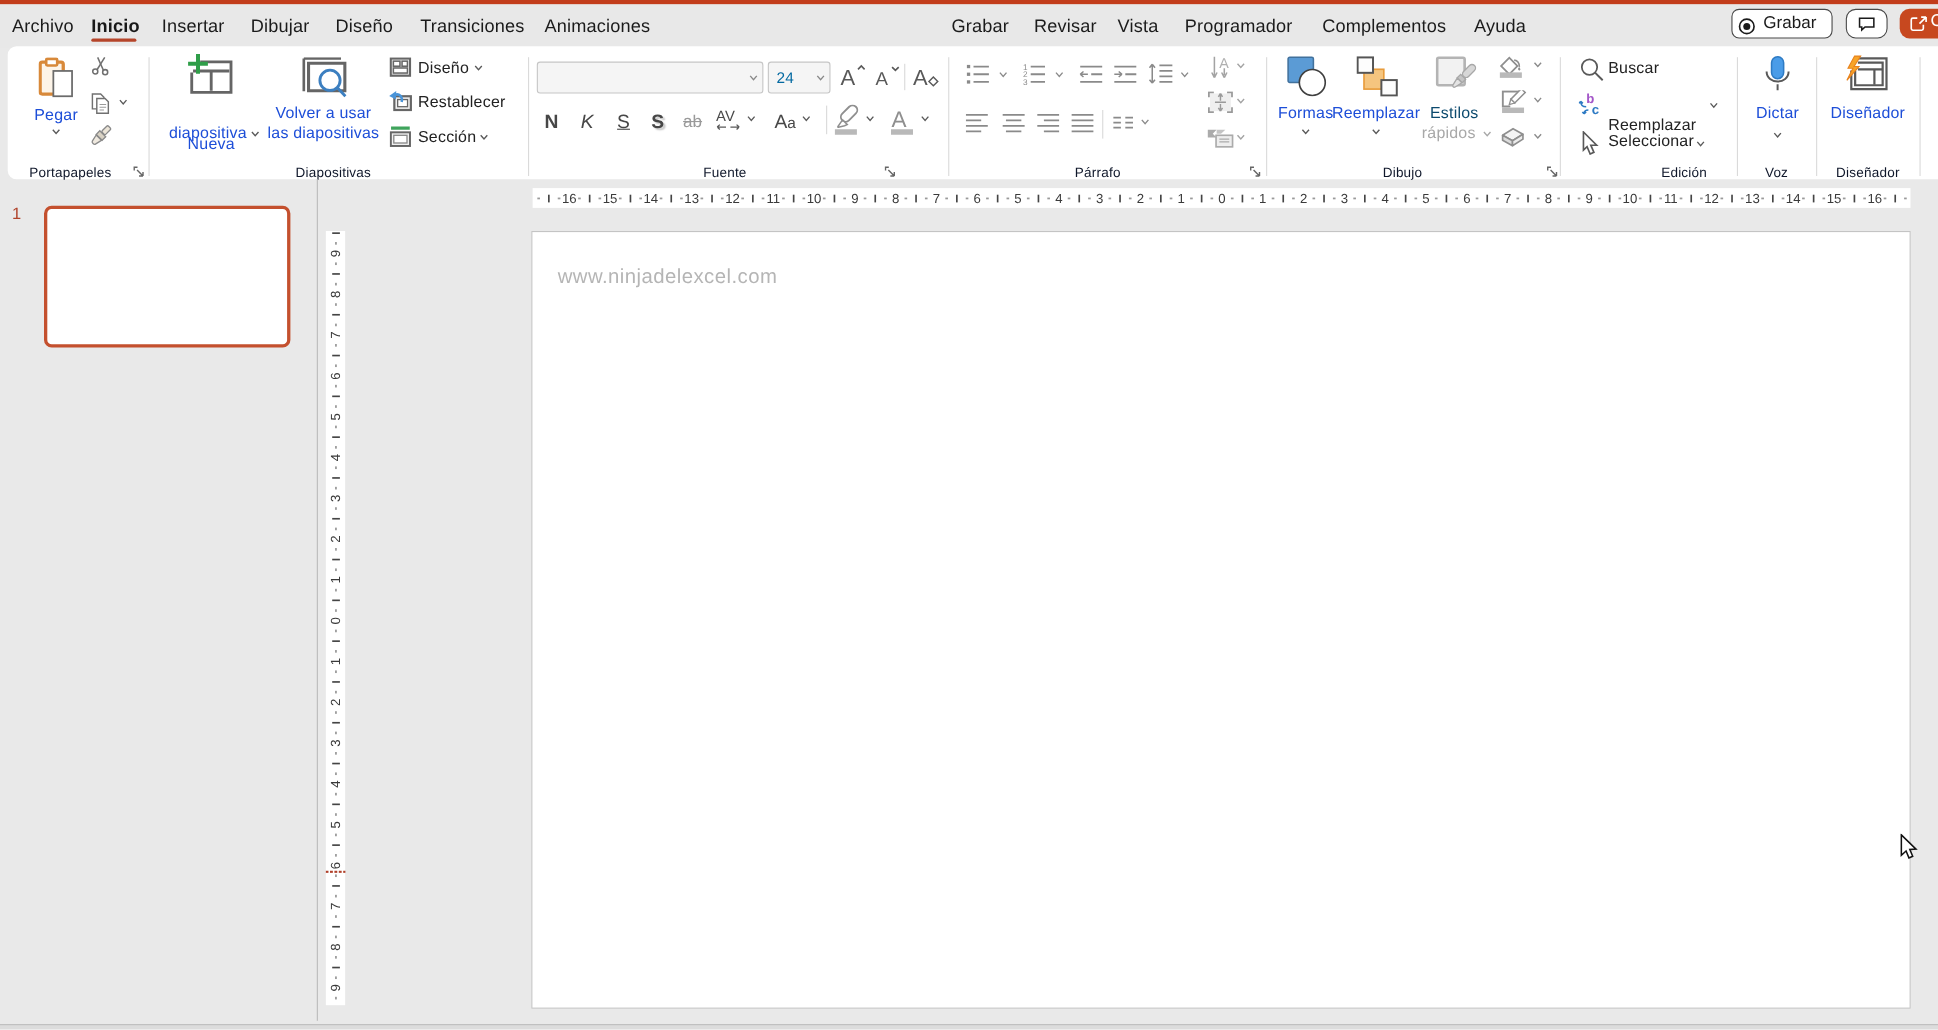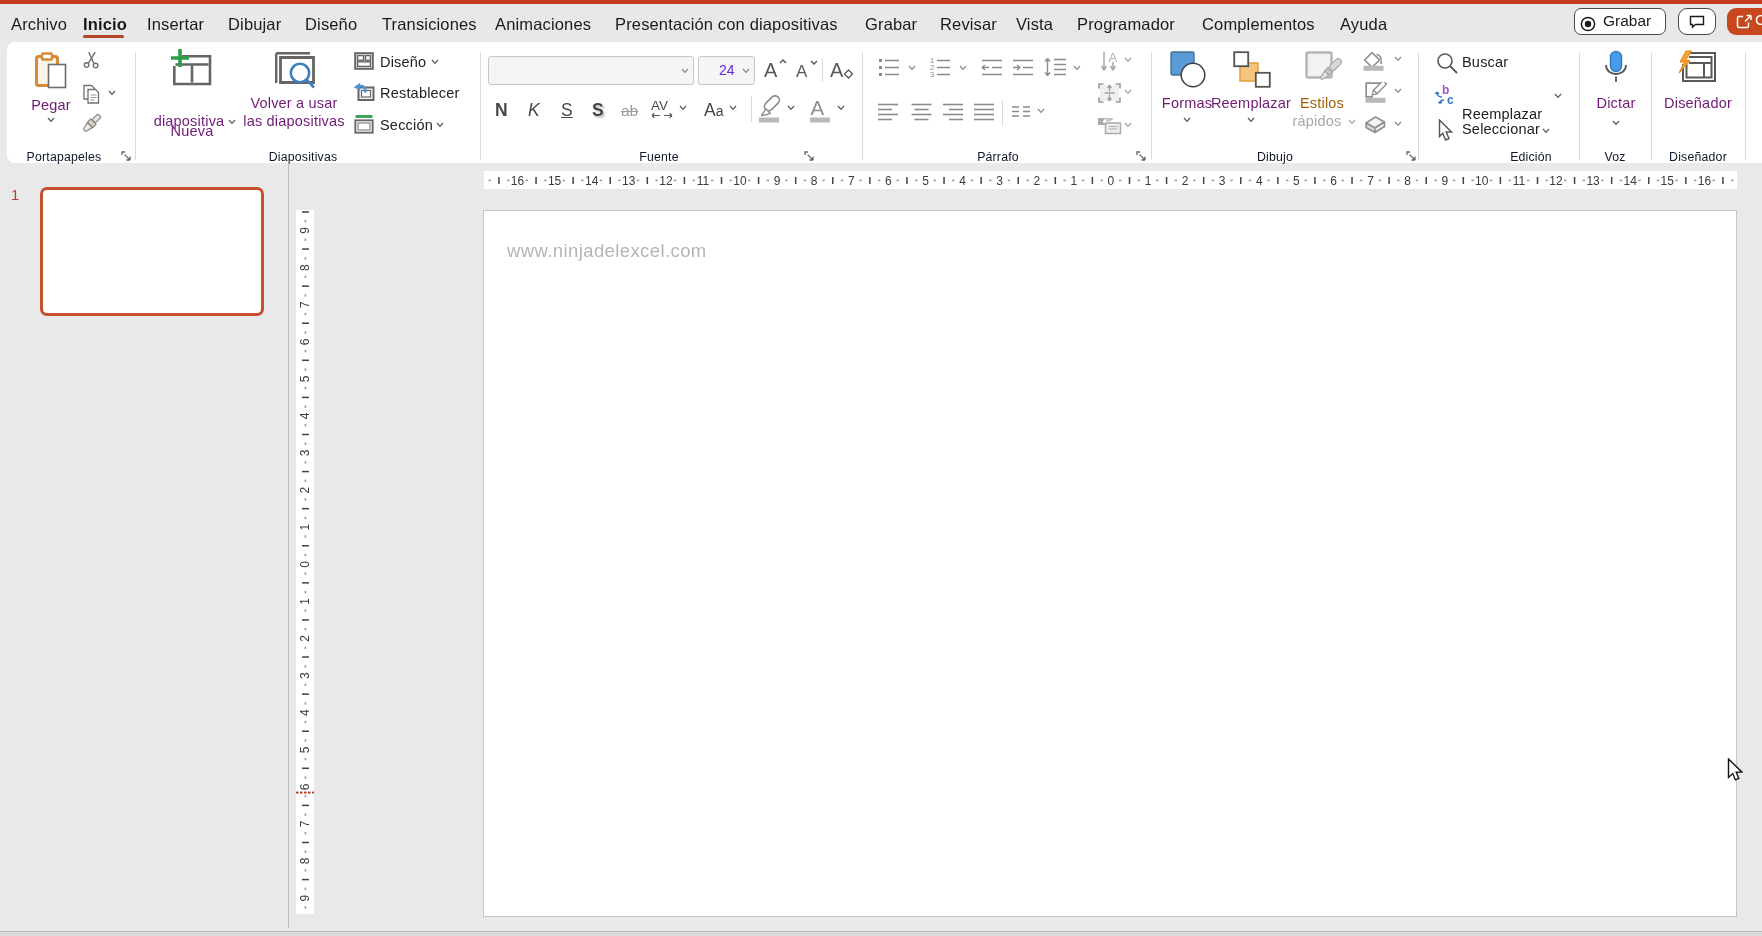--- a/index.html
+++ b/index.html
@@ -6,35 +6,34 @@
   html,body { width:1762px; height:936px; overflow:hidden; }
   body { font-family:"Liberation Sans", sans-serif; position:relative; background:#e9e9e9; }
   .abs { position:absolute; }
   #topstrip { left:0; top:0; width:1762px; height:4px; background:#c23d1b; }
   #menubar { left:0; top:4px; width:1762px; height:40px; background:#e8e8e8; }
   .tab { position:absolute; top:0; height:40px; line-height:40px; font-size:16.5px; letter-spacing:0.15px; color:#1b1b1b; white-space:nowrap; }
   .tab.sel { font-weight:bold; color:#191919; }
   #inicio-underline { left:83px; top:35px; width:41px; height:3px; background:#b5452a; border-radius:2px; }
   #ribbon { left:7px; top:42px; width:1755px; height:121px; background:#ffffff; border-radius:8px 0 0 8px; }
   .glabel { position:absolute; top:150px; font-size:12.3px; letter-spacing:0.2px; color:#0f172a; white-space:nowrap; transform:translateX(-50%); }
-  .btxt { position:absolute; font-size:14.5px; letter-spacing:0.2px; color:#701a75; white-space:nowrap; transform:translateX(-50%); }
+  .btxt { position:absolute; font-size:14.5px; letter-spacing:0.2px; color:#1d4ed8; white-space:nowrap; transform:translateX(-50%); }
   .stxt { position:absolute; font-size:14.5px; letter-spacing:0.2px; color:#222222; white-space:nowrap; }
 </style>
 </head>
 <body>
 <div id="topstrip" class="abs"></div>
 <div id="menubar" class="abs">
 <span class="tab" style="left:11px;">Archivo</span>
 <span class="tab sel" style="left:83px;">Inicio</span>
 <span class="tab" style="left:147px;">Insertar</span>
 <span class="tab" style="left:228px;">Dibujar</span>
 <span class="tab" style="left:305px;">Diseño</span>
 <span class="tab" style="left:382px;">Transiciones</span>
 <span class="tab" style="left:495px;">Animaciones</span>
-<span class="tab" style="left:615px;">Presentación con diapositivas</span>
 <span class="tab" style="left:865px;">Grabar</span>
 <span class="tab" style="left:940px;">Revisar</span>
 <span class="tab" style="left:1016px;">Vista</span>
 <span class="tab" style="left:1077px;">Programador</span>
 <span class="tab" style="left:1202px;">Complementos</span>
 <span class="tab" style="left:1340px;">Ayuda</span>
 </div>
 <div id="inicio-underline" class="abs"></div>
 <div class="abs" style="left:1574px;top:8px;width:92px;height:27px;background:#fff;border:1px solid #494949;border-radius:7px;"></div>
 <svg class="abs" style="left:1580px;top:16px" width="16" height="16" viewBox="0 0 16 16">
@@ -171,21 +170,21 @@
   </svg>
 <div class="stxt" style="left:380px;top:85px;">Restablecer</div>
 <div class="stxt" style="left:380px;top:117px;">Sección</div>
 <svg class="abs" style="left:436px;top:122px;" width="8" height="6" viewBox="0 0 8 6">
     <path d="M1 1 L4.0 4.4 L7 1" fill="none" stroke="#5a5a5a" stroke-width="1.25"></path>
   </svg>
 <div class="abs" style="left:488px;top:56px;width:206px;height:29px;background:#f5f5f5;border:1px solid #c6c6c6;border-radius:3px;"></div>
 <svg class="abs" style="left:681px;top:68px;" width="8" height="6" viewBox="0 0 8 6">
     <path d="M1 1 L4.0 4.4 L7 1" fill="none" stroke="#888" stroke-width="1.25"></path>
   </svg>
-<div class="abs" style="left:698px;top:56px;width:57px;height:29px;background:#f5f5f5;border:1px solid #c6c6c6;border-radius:3px;font-size:14px;color:#6d28d9;line-height:27px;padding-left:20px;">24</div>
+<div class="abs" style="left:698px;top:56px;width:57px;height:29px;background:#f5f5f5;border:1px solid #c6c6c6;border-radius:3px;font-size:14px;color:#0369a1;line-height:27px;padding-left:7px;">24</div>
 <svg class="abs" style="left:742px;top:68px;" width="8" height="6" viewBox="0 0 8 6">
     <path d="M1 1 L4.0 4.4 L7 1" fill="none" stroke="#888" stroke-width="1.25"></path>
   </svg>
 <svg class="abs" style="left:763px;top:57px" width="24" height="24" viewBox="0 0 24 24">
 <text x="1" y="20" font-size="20" fill="#595959" font-family="Liberation Sans">A</text>
 <path d="M17 6 L20 3 L23 6" fill="none" stroke="#595959" stroke-width="1.5"></path>
 </svg>
 <svg class="abs" style="left:795px;top:57px" width="24" height="24" viewBox="0 0 24 24">
 <text x="1" y="20" font-size="17" fill="#595959" font-family="Liberation Sans">A</text>
 <path d="M16 4 L19 7 L22 4" fill="none" stroke="#595959" stroke-width="1.5"></path>
@@ -366,21 +365,21 @@
     <path d="M1 1 L4.0 4.4 L7 1" fill="none" stroke="#5a5a5a" stroke-width="1.25"></path>
   </svg>
 <svg class="abs" style="left:1305px;top:51px" width="38" height="38" viewBox="0 0 38 38">
 <rect x="1.5" y="1.5" width="25" height="25" rx="1.5" fill="#f2f2f2" stroke="#b4b4b4" stroke-width="2.4"></rect>
 <g transform="rotate(45 22 22)">
 <rect x="18.8" y="3" width="6.4" height="14" rx="3.2" fill="#d7d7d7" stroke="#a8a8a8" stroke-width="1.2"></rect>
 <rect x="18.8" y="17.5" width="6.4" height="4.5" fill="#c4c4c4" stroke="#a8a8a8" stroke-width="1.2"></rect>
 <path d="M19 22.2 H25 L23.4 29.2 C22.9 30.8 21.1 30.8 20.6 29.2 z" fill="#e4e4e4" stroke="#a8a8a8" stroke-width="1.2"></path>
 </g>
 </svg>
-<div class="btxt" style="left:1322px;top:95px;color:#a16207;">Estilos</div>
+<div class="btxt" style="left:1322px;top:95px;color:#0c4a6e;">Estilos</div>
 <div class="btxt" style="left:1317px;top:113px;color:#a8a8a8;">rápidos</div>
 <svg class="abs" style="left:1348px;top:119px;" width="8" height="6" viewBox="0 0 8 6">
     <path d="M1 1 L4.0 4.4 L7 1" fill="none" stroke="#a8a8a8" stroke-width="1.25"></path>
   </svg>
 <svg class="abs" style="left:1362px;top:50px" width="26" height="22" viewBox="0 0 26 22">
 <rect x="4.8" y="4.8" width="10.5" height="10.5" fill="#fff" stroke="#8f8f8f" stroke-width="1.6" transform="rotate(-45 10 10)"></rect>
 <path d="M14.5 4.5 C17.5 5 19.3 7.5 19.2 10.8" fill="none" stroke="#8f8f8f" stroke-width="1.5"></path>
 <path d="M19.2 10.8 c1 1.6 1.4 2.6 0.5 3.1 c-0.9 0.5 -1.7 -0.3 -1.6 -1.4 c0 -0.7 0.6 -1.2 1.1 -1.7 z" fill="#8f8f8f"></path>
 <rect x="1.5" y="15.8" width="20" height="5" fill="#b9b9b9"></rect>
 </svg>

